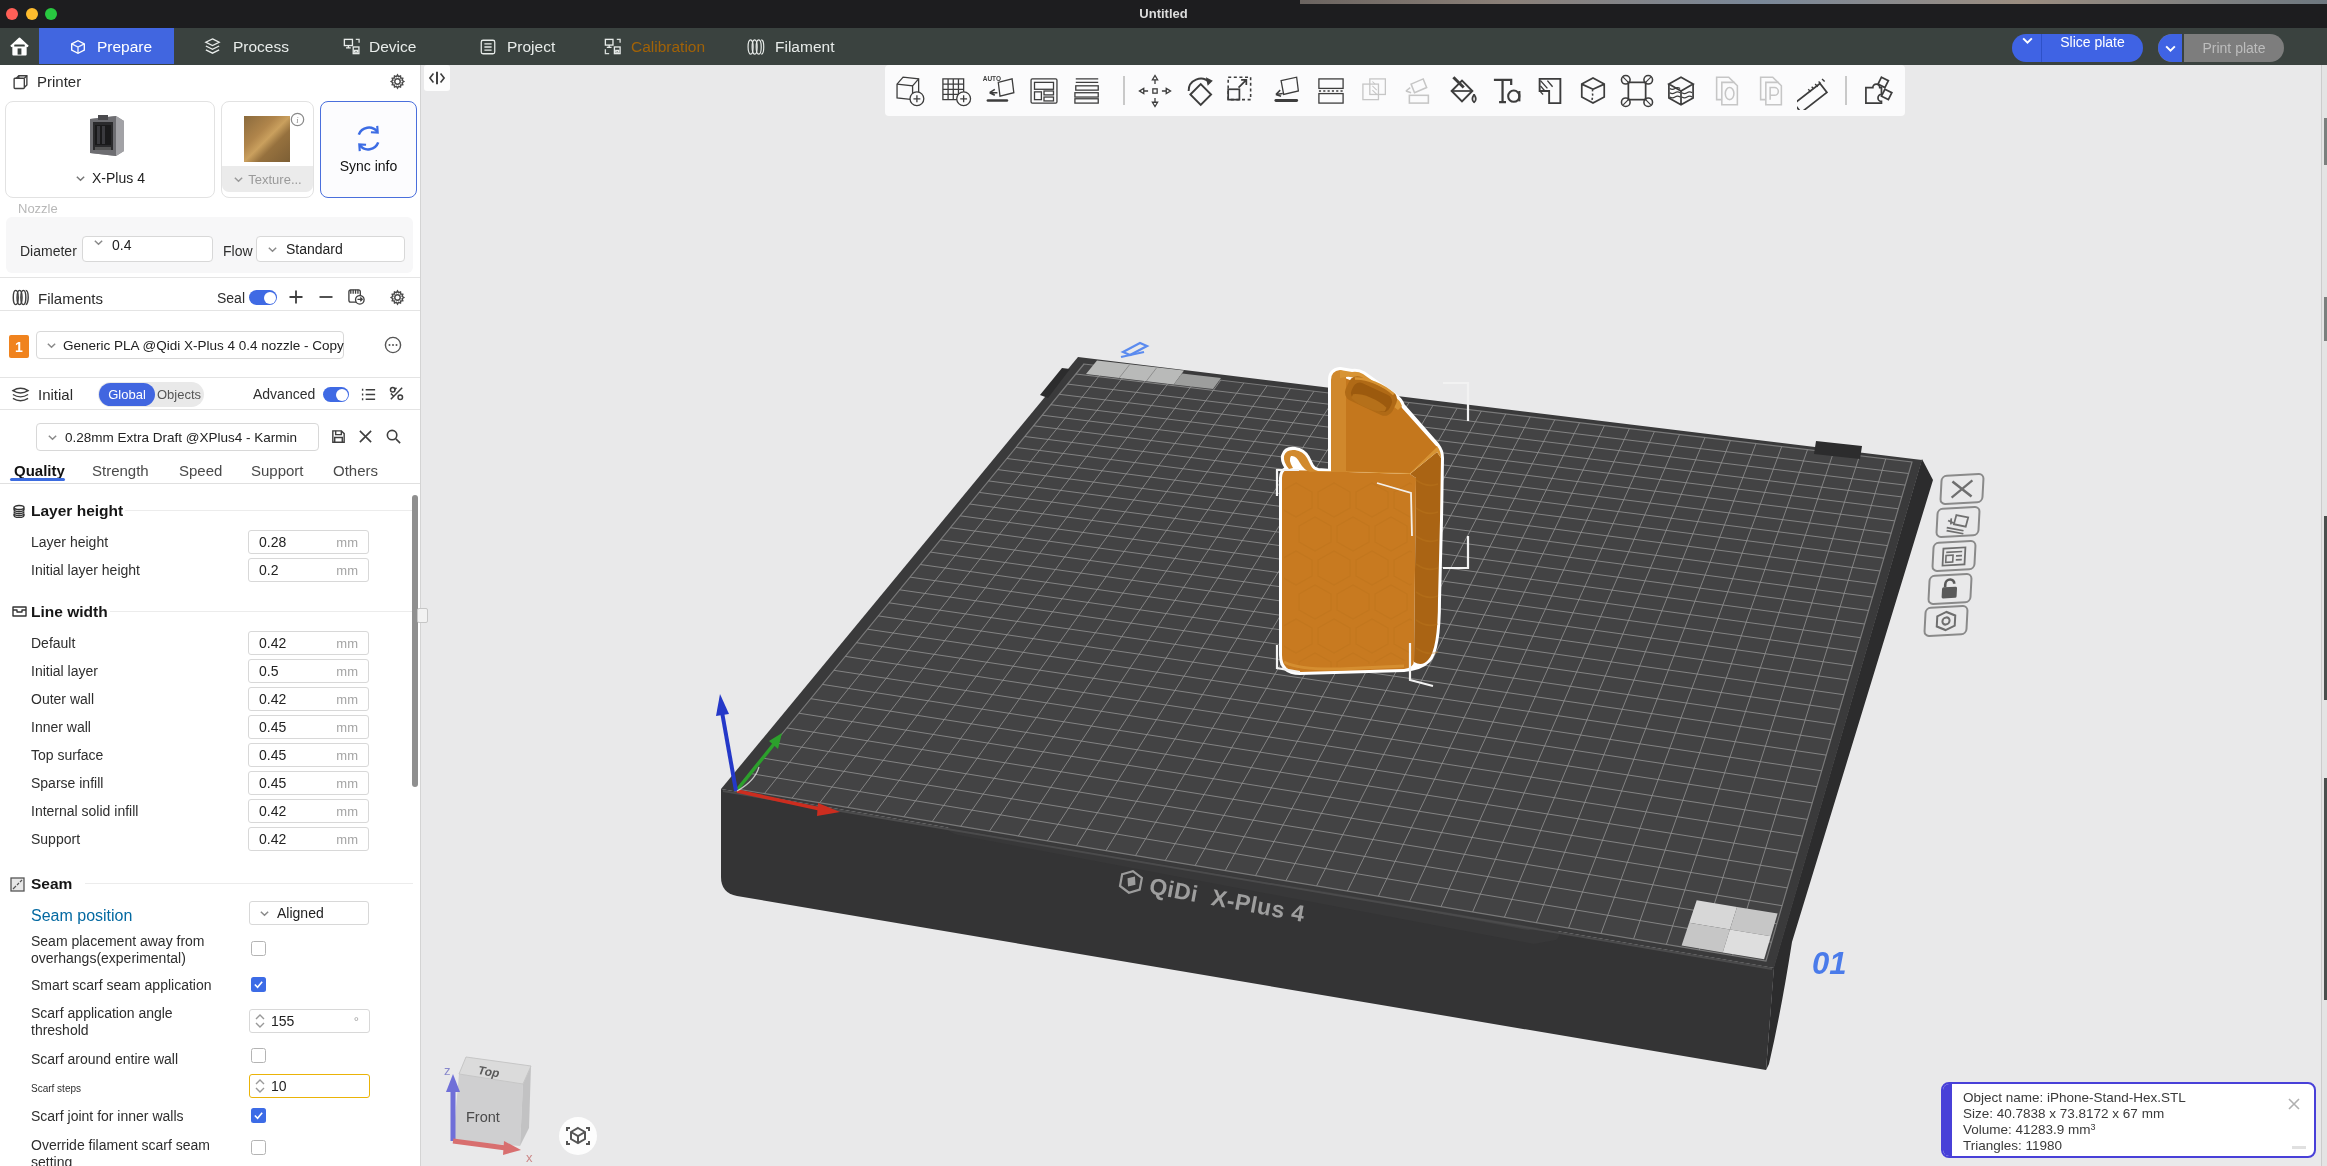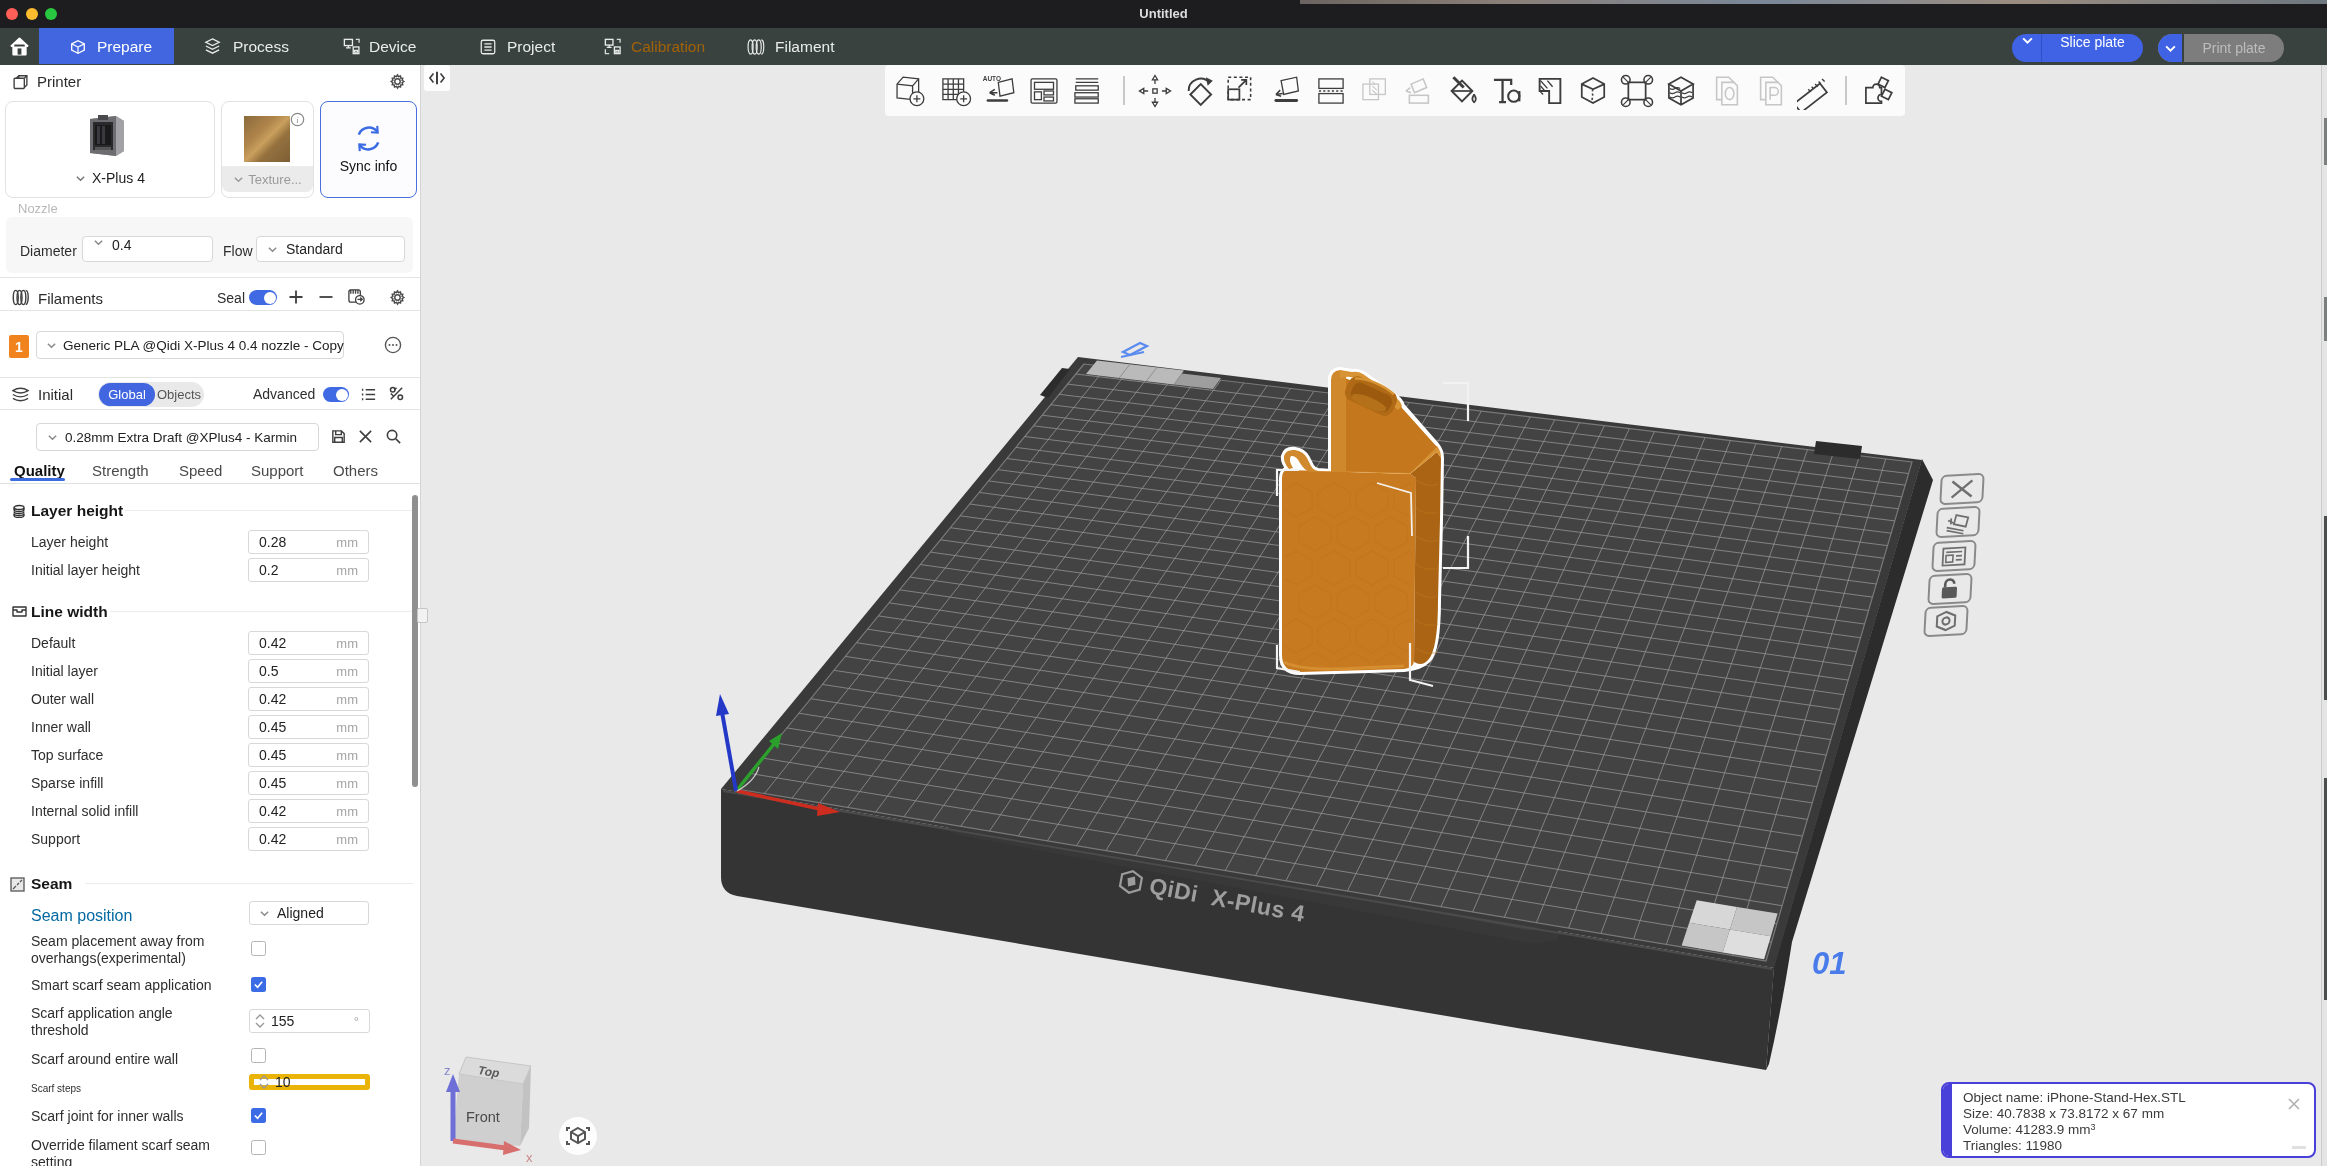--- a/index.html
+++ b/index.html
@@ -316,21 +316,21 @@
       <div style="position:absolute;left:249px;top:944px;width:121px;height:24px;border:1px solid #d8d8d8;border-radius:3px;background:#fff;box-sizing:border-box;display:flex;align-items:center">
         <svg width="10" height="16" viewBox="0 0 10 16" style="margin-left:5px">
           <path d="M1,6 L5,2 L9,6 M1,10 L5,14 L9,10" stroke="#999" stroke-width="1.4" fill="none"></path>
         </svg>
         <span style="margin-left:6px;font-size:14px;color:#222">155</span>
         <span style="margin-left:auto;margin-right:10px;font-size:13px;color:#a4a4a4">°</span>
       </div>
       <div style="position:absolute;left:31px;top:986px;width:210px;font-size:14px;color:#2e2e2e;font-weight:400;line-height:17px">Scarf around entire wall</div>
       <div style="position:absolute;left:251px;top:983px;width:15px;height:15px;background:#fff;border:1.5px solid #b4b4b4;border-radius:2.5px;box-sizing:border-box"></div>
       <div style="position:absolute;left:31px;top:1015px;width:210px;font-size:10px;color:#2e2e2e;font-weight:400;line-height:17px">Scarf steps</div>
-      <div style="position:absolute;left:249px;top:1009px;width:121px;height:16px;border:5px solid #eab308;border-radius:3px;background:#fff;box-sizing:border-box;display:flex;align-items:center">
+      <div style="position:absolute;left:249px;top:1009px;width:121px;height:24px;border:1px solid #eab308;border-radius:3px;background:#fff;box-sizing:border-box;display:flex;align-items:center">
         <svg width="10" height="16" viewBox="0 0 10 16" style="margin-left:5px">
           <path d="M1,6 L5,2 L9,6 M1,10 L5,14 L9,10" stroke="#999" stroke-width="1.4" fill="none"></path>
         </svg>
         <span style="margin-left:6px;font-size:14px;color:#222">10</span>
       </div>
       <div style="position:absolute;left:31px;top:1043px;width:210px;font-size:14px;color:#2e2e2e;font-weight:400;line-height:17px">Scarf joint for inner walls</div>
       <div style="position:absolute;left:251px;top:1043px;width:15px;height:15px;background:#3c6be6;border-radius:2.5px;display:flex;align-items:center;justify-content:center">
         <svg width="11" height="11" viewBox="0 0 12 12">
           <path d="M2,6 L5,9 L10,3" stroke="#fff" stroke-width="1.8" fill="none"></path>
         </svg>

